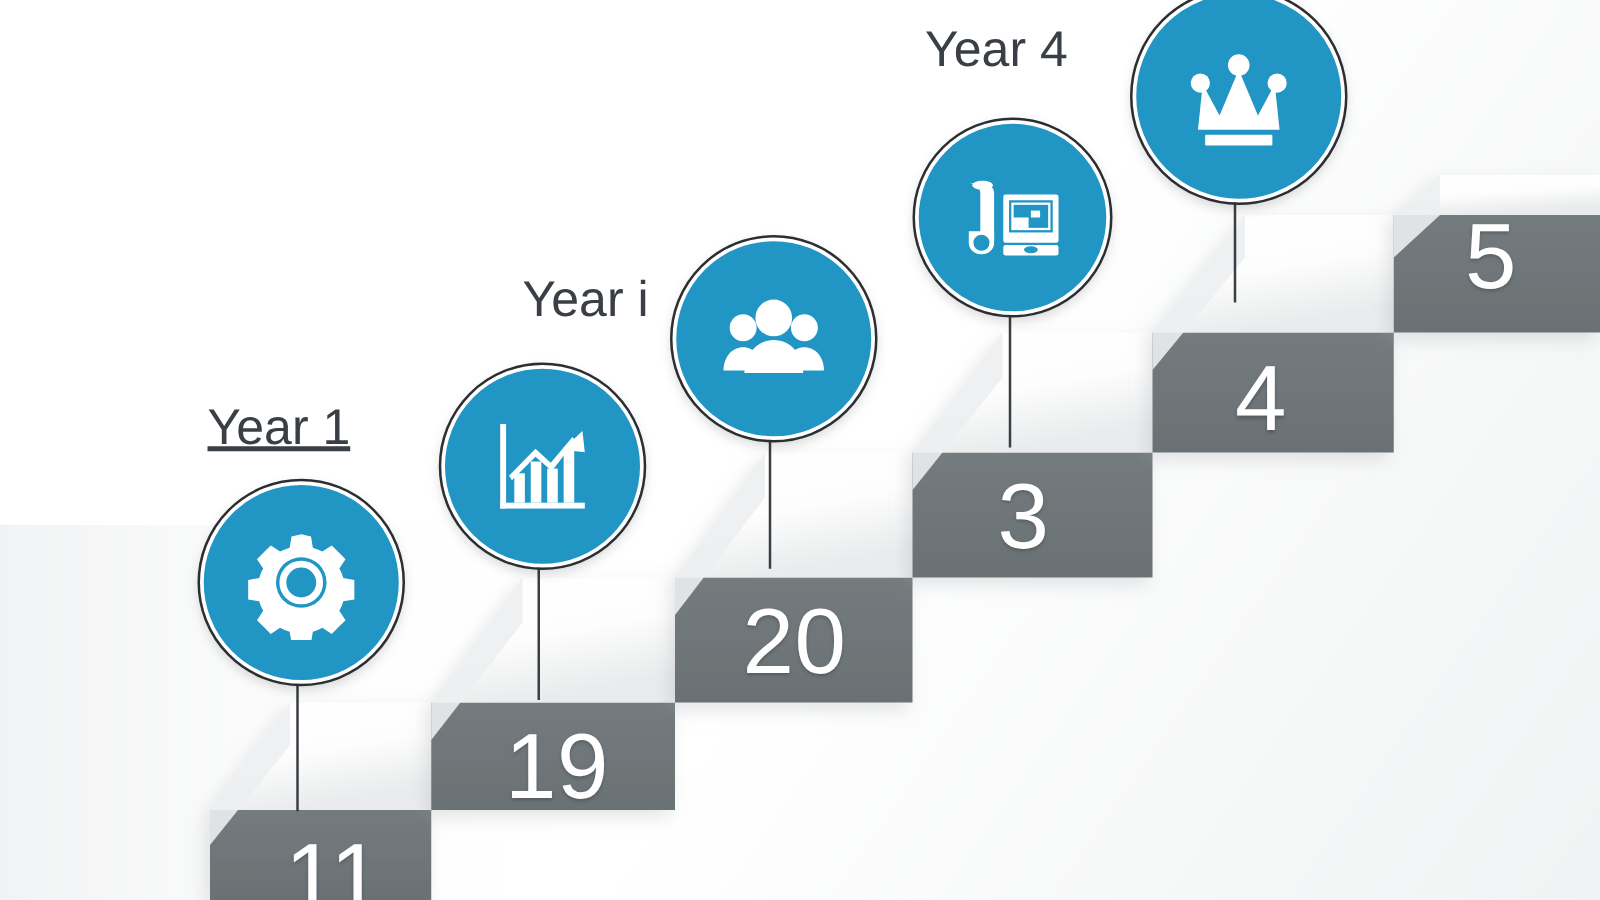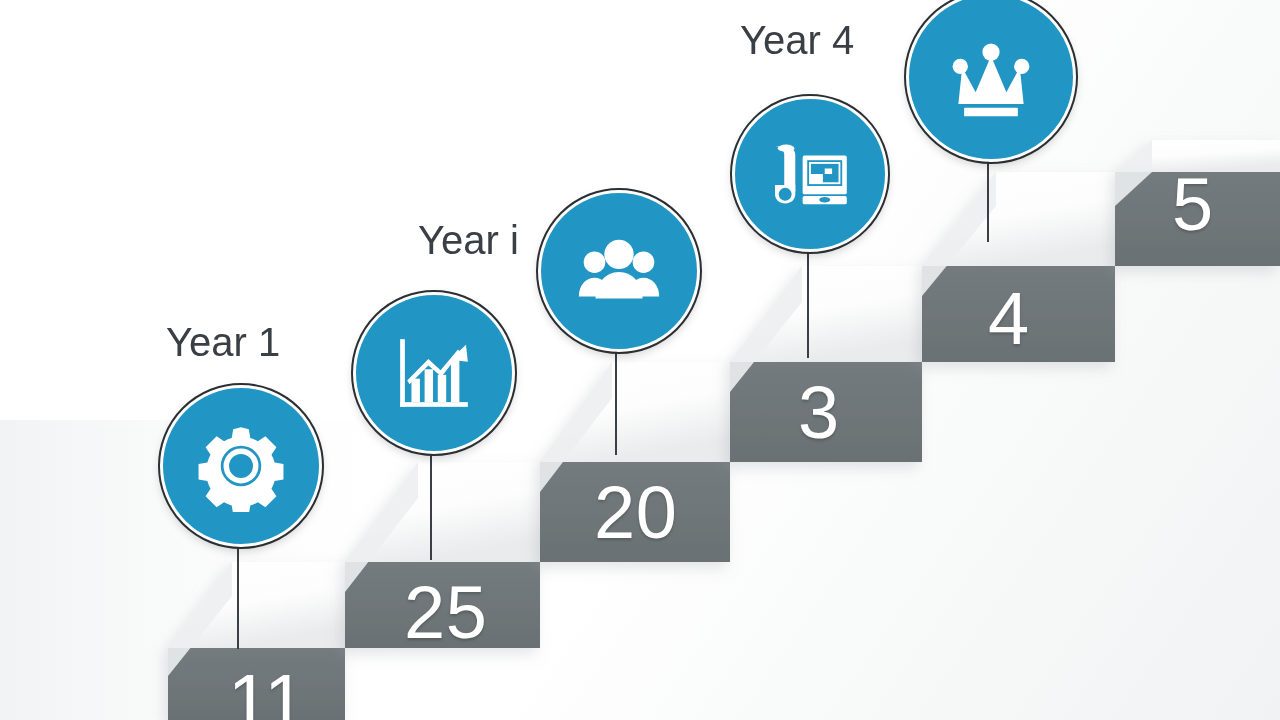--- a/index.html
+++ b/index.html
@@ -125,41 +125,41 @@
 
     <g filter="url(#softShadow)">
       <path d="M1115,172 L1280,172 L1280,266 L1115,266 Z" fill="url(#riserG)"></path>
       <path d="M1115,172 L1280,172 L1280,140 L1152,140 Z" fill="url(#treadG)"></path>
       <path d="M1115,172 L1152,140 L1152,172 L1115,206 Z" fill="#eceeef" opacity="0.9"></path>
     </g>
   </svg>
 
   <div class="step-num" style="left:228px;top:664px;font-size:74px;">11</div>
 
-  <div class="step-num" style="left:404px;top:576px;font-size:74px;">25</div>
+  <div class="step-num" style="left:404px;top:576px;font-size:74px;">19</div>
 
   <div class="step-num" style="left:594px;top:476px;font-size:74px;">20</div>
 
   <div class="step-num" style="left:798px;top:376px;font-size:74px;">3</div>
 
   <div class="step-num" style="left:988px;top:282px;font-size:74px;">4</div>
 
   <div class="step-num" style="left:1172px;top:168px;font-size:74px;">5</div>
 
   <div class="pin" style="left:152px;top:385px;width:172px;height:265px;">
     <div class="pin-stem" style="top:162px;height:102px;"></div>
     <div class="badge" style="left:8px;top:0px;width:156px;height:156px;">
       <svg width="92" height="92" viewBox="0 0 100 100">
         <path fill="#ffffff" d="M50 8 l8.5 2.1 1.6 9.6a31.5 31.5 0 0 1 8.3 3.45l8.1-5.4 6 6 6 6 -5.4 8.1a31.5 31.5 0 0 1 3.45 8.3l9.6 1.6 0 8.5 0 8.5 -9.6 1.6a31.5 31.5 0 0 1-3.45 8.3l5.4 8.1 -6 6 -6 6 -8.1-5.4a31.5 31.5 0 0 1-8.3 3.45l-1.6 9.6 -8.5 0 -8.5 0 -1.6-9.6a31.5 31.5 0 0 1-8.3-3.45l-8.1 5.4 -6-6 -6-6 5.4-8.1a31.5 31.5 0 0 1-3.45-8.3l-9.6-1.6 0-8.5 0-8.5 9.6-1.6a31.5 31.5 0 0 1 3.45-8.3l-5.4-8.1 6-6 6-6 8.1 5.4a31.5 31.5 0 0 1 8.3-3.45l1.6-9.6z"></path>
         <circle cx="50" cy="50" r="22" fill="#2196c4"></circle>
         <circle cx="50" cy="50" r="16" fill="none" stroke="#ffffff" stroke-width="6"></circle>
       </svg>
     </div>
   </div>
-  <div class="year-label" style="left:166px;top:322px;font-size:40px;">Year 1</div>
+  <div class="year-label" style="left:166px;top:322px;font-size:40px;text-decoration:underline;">Year 1</div>
 
   <div class="pin" style="left:345px;top:292px;width:172px;height:270px;">
     <div class="pin-stem" style="top:162px;height:106px;"></div>
     <div class="badge" style="left:8px;top:0px;width:156px;height:156px;">
       <svg width="94" height="94" viewBox="0 0 100 100">
         <g fill="#ffffff">
           <rect x="14" y="14" width="5" height="72"></rect>
           <rect x="14" y="81" width="72" height="5"></rect>
           <rect x="26" y="56" width="9" height="25"></rect>
           <rect x="40" y="46" width="9" height="35"></rect>

